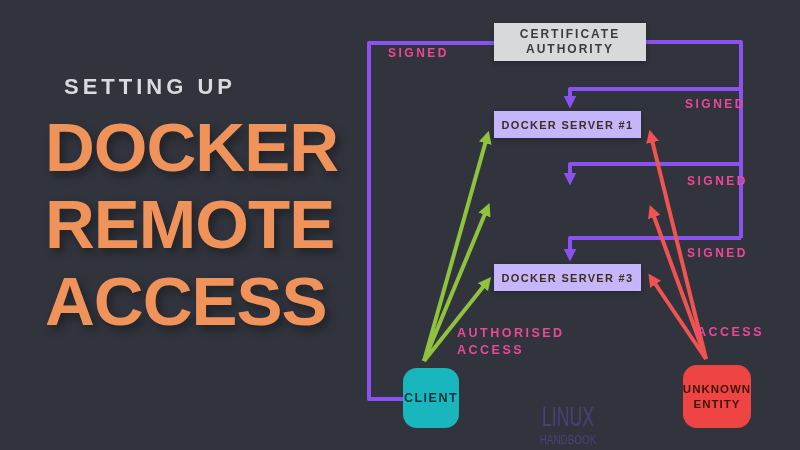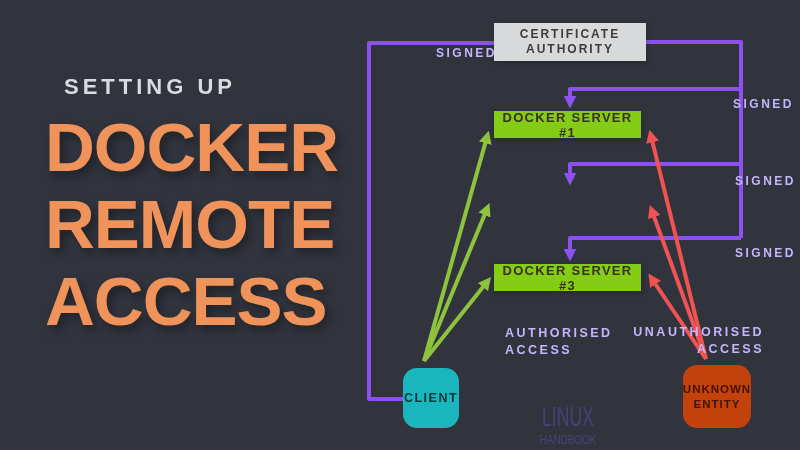--- a/index.html
+++ b/index.html
@@ -25,38 +25,38 @@
   .node{
     display:flex;flex-direction:column;align-items:center;justify-content:center;
     text-align:center;font-weight:bold;
   }
   #ca-box{
     left:494px;top:23px;width:152px;height:38px;background:#D8D9DA;color:#3B3B3B;
     font-size:12px;line-height:15px;letter-spacing:2px;
     box-shadow:0 2px 5px rgba(0,0,0,0.25);
   }
   .server-box{
-    left:494px;width:147px;height:27px;background:#84cc16;color:#3B301C;
-    font-size:13px;letter-spacing:1.3px;
+    left:494px;width:147px;height:27px;background:#c4b5fd;color:#3B301C;
+    font-size:11px;letter-spacing:1.3px;
     box-shadow:0 2px 5px rgba(0,0,0,0.25);
   }
   #server-1{top:111px;}
   #server-2{top:188px;}
   #server-3{top:264px;}
   #client-box{
     left:403px;top:368px;width:56px;height:60px;background:#19B7BD;color:#0C3338;
     border-radius:14px;font-size:12.5px;letter-spacing:1.5px;
   }
   #unknown-box{
-    left:683px;top:365px;width:68px;height:63px;background:#c2410c;color:#3F1403;
+    left:683px;top:365px;width:68px;height:63px;background:#ef4444;color:#3F1403;
     border-radius:14px;font-size:11.5px;line-height:15px;letter-spacing:1px;
   }
   
   .wlabel{
-    color:#c4b5fd;font-weight:bold;font-size:12px;letter-spacing:2.5px;line-height:17px;margin-left:48px;
+    color:#ec4899;font-weight:bold;font-size:12px;letter-spacing:2.5px;line-height:17px;
   }
   #signed-top{left:388px;top:45px;}
   #signed-1{left:685px;top:96px;}
   #signed-2{left:687px;top:173px;}
   #signed-3{left:687px;top:245px;}
   #authorised{left:457px;top:325px;text-align:left;font-size:12.5px;}
   #unauthorised{right:36px;top:324px;text-align:right;font-size:12.5px;}
   
   #watermark{
     left:518px;top:403px;width:100px;text-align:center;color:#4A4380;opacity:0.9;
@@ -134,21 +134,20 @@
   <div class="abs wlabel" id="signed-top">SIGNED</div>
   <div class="abs wlabel" id="signed-1">SIGNED</div>
   <div class="abs wlabel" id="signed-2">SIGNED</div>
   <div class="abs wlabel" id="signed-3">SIGNED</div>
 
   <div class="abs wlabel" id="authorised">
     <div>AUTHORISED</div>
     <div>ACCESS</div>
   </div>
   <div class="abs wlabel" id="unauthorised">
-    <div>UNAUTHORISED</div>
     <div>ACCESS</div>
   </div>
 
   <div class="abs" id="watermark">
     <div class="wm1">LINUX</div>
     <div class="wm2">HANDBOOK</div>
   </div>
 
 </div>
 

